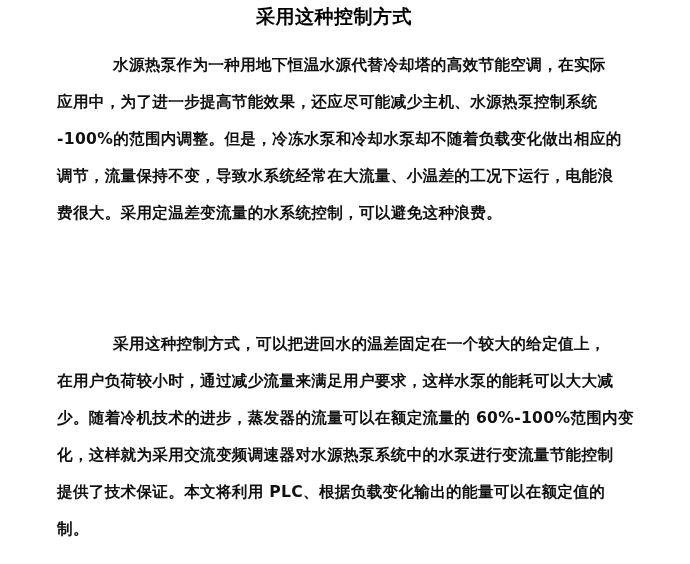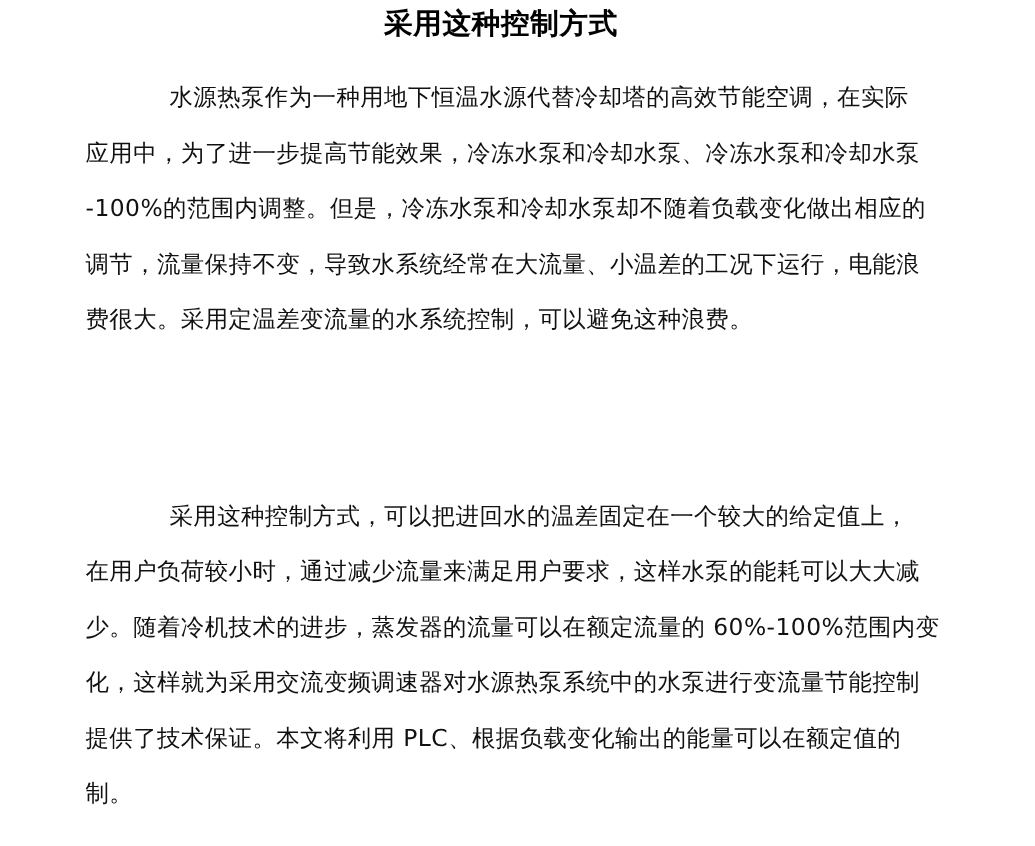--- a/index.html
+++ b/index.html
@@ -42,30 +42,30 @@
     #p1 { top: 47px; }
     #p2 { top: 326px; }
     .line {
       display: block;
       white-space: nowrap;
       height: 37px;
     }
     .line.first {
       padding-left: 56px;
     }
-    .para.manual { text-indent: 0; }
+    .para.manual { text-indent: 0; font-weight: bold; }
   </style>
 </head>
 <body>
 
 <div class="title">采用这种控制方式</div>
 
 <div class="para manual" id="p1">
   <span class="line first">水源热泵作为一种用地下恒温水源代替冷却塔的高效节能空调，在实际</span>
-  <span class="line">应用中，为了进一步提高节能效果，冷冻水泵和冷却水泵、冷冻水泵和冷却水泵</span>
+  <span class="line">应用中，为了进一步提高节能效果，还应尽可能减少主机、水源热泵控制系统</span>
   <span class="line">-100%的范围内调整。但是，冷冻水泵和冷却水泵却不随着负载变化做出相应的</span>
   <span class="line">调节，流量保持不变，导致水系统经常在大流量、小温差的工况下运行，电能浪</span>
   <span class="line">费很大。采用定温差变流量的水系统控制，可以避免这种浪费。</span>
 </div>
 
 <div class="para manual" id="p2">
   <span class="line first">采用这种控制方式，可以把进回水的温差固定在一个较大的给定值上，</span>
   <span class="line">在用户负荷较小时，通过减少流量来满足用户要求，这样水泵的能耗可以大大减</span>
   <span class="line">少。随着冷机技术的进步，蒸发器的流量可以在额定流量的 60%-100%范围内变</span>
   <span class="line">化，这样就为采用交流变频调速器对水源热泵系统中的水泵进行变流量节能控制</span>

